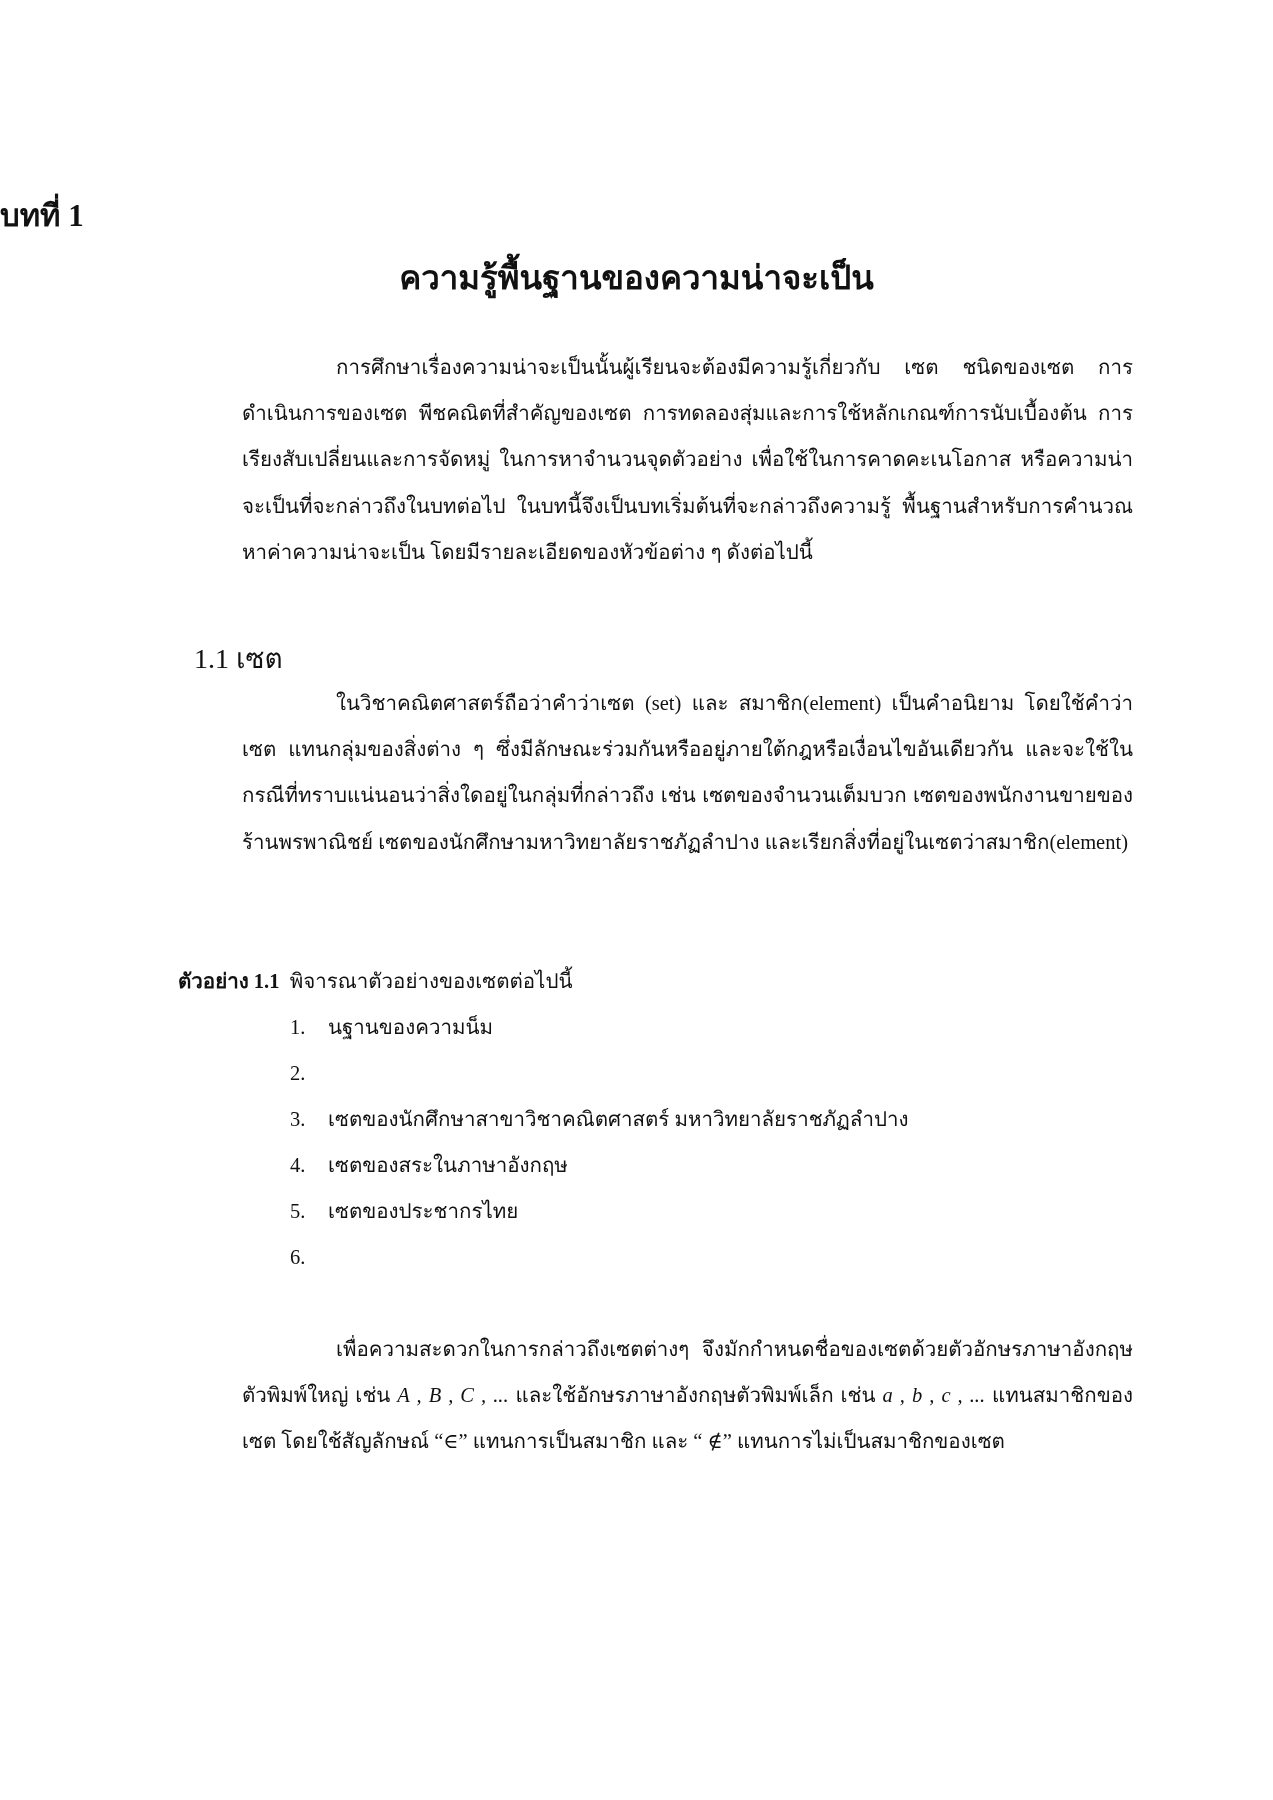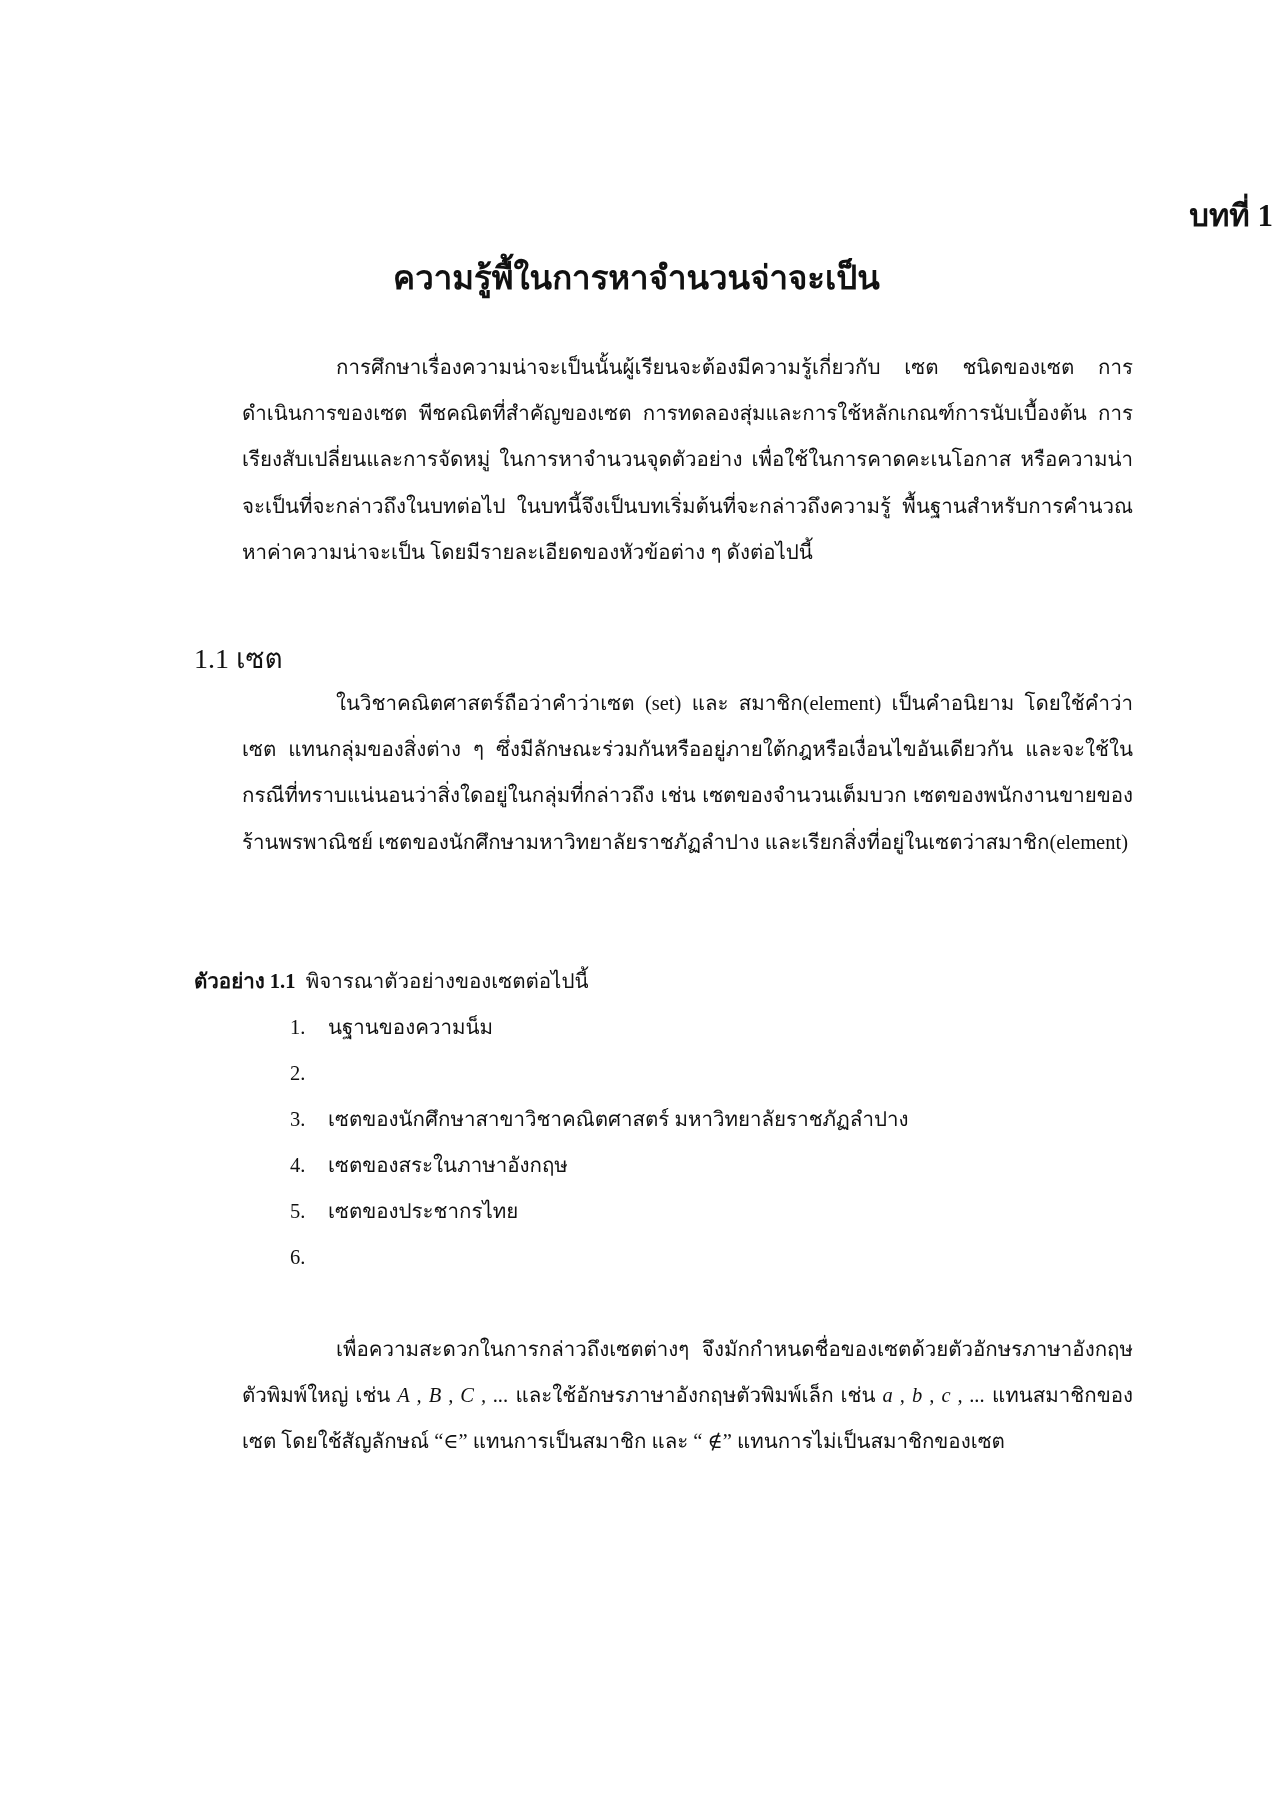--- a/index.html
+++ b/index.html
@@ -4,56 +4,56 @@
   <style>
     html, body { margin: 0; padding: 0; background: #ffffff; }
     body {
       width: 1273px; height: 1800px; position: relative; overflow: hidden;
       font-family: "Liberation Serif", "DejaVu Serif", serif;
       color: #111111;
     }
     .page { position: absolute; left: 0; top: 0; width: 1273px; height: 1800px; }
     .chapter-num {
       position: absolute; left: 0; width: 1273px; top: 196px;
-      text-align: right; font-weight: bold; font-size: 31px; line-height: 40px;
+      text-align: left; font-weight: bold; font-size: 31px; line-height: 40px;
     }
     .chapter-title {
       position: absolute; left: 0; width: 1273px; top: 256px;
       text-align: center; font-weight: bold; font-size: 33px; line-height: 44px;
     }
     .para {
       position: absolute; left: 194px; width: 891px;
       font-size: 20.5px; line-height: 46.2px;
       text-align: justify; text-align-last: left; margin-left: 48px;
     }
     .para .indent { display: inline-block; width: 94px; }
     .section-heading {
       position: absolute; left: 194px; top: 644px;
       font-size: 28px; font-weight: normal; line-height: 30px;
     }
     .example-heading {
-      position: absolute; left: 194px; top: 966px;
+      position: absolute; left: 178px; top: 966px;
       font-size: 20.5px; line-height: 30px;
     }
     .example-heading b { font-weight: bold; }
     .example-list {
       position: absolute; left: 290px; top: 1012px; margin: 0; padding: 0;
       list-style: none; font-size: 20.5px;
     }
     .example-list li { height: 46px; line-height: 30px; display: flex; }
     .example-list .num { width: 38px; display: inline-block; }
     .ital { font-style: italic; }
   </style>
 </head>
 <body>
 
 <div class="page">
 
   <div class="chapter-num">บทที่  1</div>
-  <div class="chapter-title">ความรู้พื้ในการหาจำนวนจ่าจะเป็น</div>
+  <div class="chapter-title">ความรู้พื้นฐานของความน่าจะเป็น</div>
 
   <div class="para" style="top:344px;"><span class="indent"></span><span>การศึกษาเรื่องความน่าจะเป็นนั้นผู้เรียนจะต้องมีความรู้เกี่ยวกับ เซต  ชนิดของเซต การดำเนินการของเซต พีชคณิตที่สำคัญของเซต การทดลองสุ่มและการใช้หลักเกณฑ์การนับเบื้องต้น การเรียงสับเปลี่ยนและการจัดหมู่ ในการหาจำนวนจุดตัวอย่าง   เพื่อใช้ในการคาดคะเนโอกาส หรือความน่าจะเป็นที่จะกล่าวถึงในบทต่อไป  ในบทนี้จึงเป็นบทเริ่มต้นที่จะกล่าวถึงความรู้ พื้นฐานสำหรับการคำนวณหาค่าความน่าจะเป็น โดยมีรายละเอียดของหัวข้อต่าง ๆ ดังต่อไปนี้</span></div>
 
   <div class="section-heading">1.1  เซต</div>
 
   <div class="para" style="top:680px;"><span class="indent"></span><span>ในวิชาคณิตศาสตร์ถือว่าคำว่าเซต (set) และ สมาชิก(element) เป็นคำอนิยาม โดยใช้คำว่า เซต แทนกลุ่มของสิ่งต่าง ๆ ซึ่งมีลักษณะร่วมกันหรืออยู่ภายใต้กฎหรือเงื่อนไขอันเดียวกัน และจะใช้ในกรณีที่ทราบแน่นอนว่าสิ่งใดอยู่ในกลุ่มที่กล่าวถึง  เช่น เซตของจำนวนเต็มบวก เซตของพนักงานขายของร้านพรพาณิชย์  เซตของนักศึกษามหาวิทยาลัยราชภัฏลำปาง  และเรียกสิ่งที่อยู่ในเซตว่าสมาชิก(element)</span></div>
 
   <div class="example-heading"><b>ตัวอย่าง 1.1</b>&nbsp;&nbsp;<span>พิจารณาตัวอย่างของเซตต่อไปนี้</span></div>
 
   <ul class="example-list">

